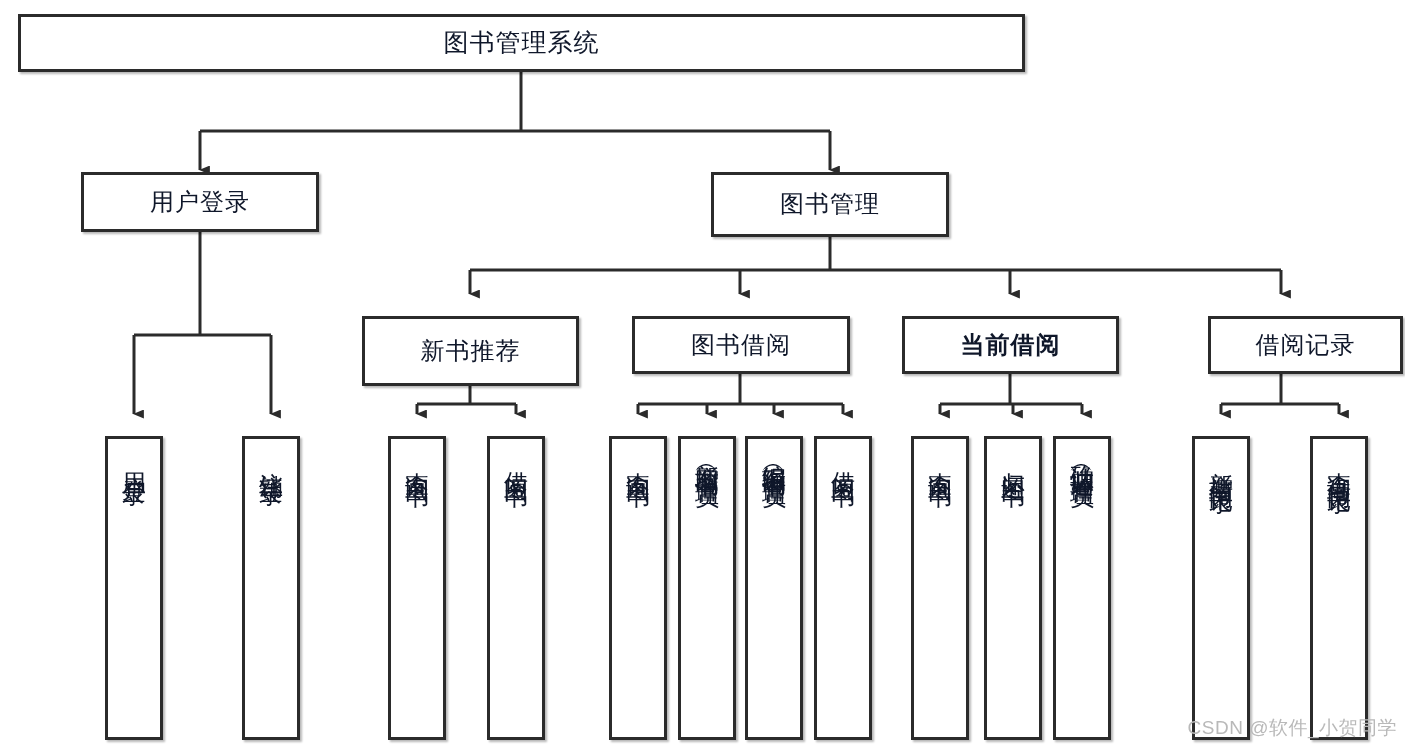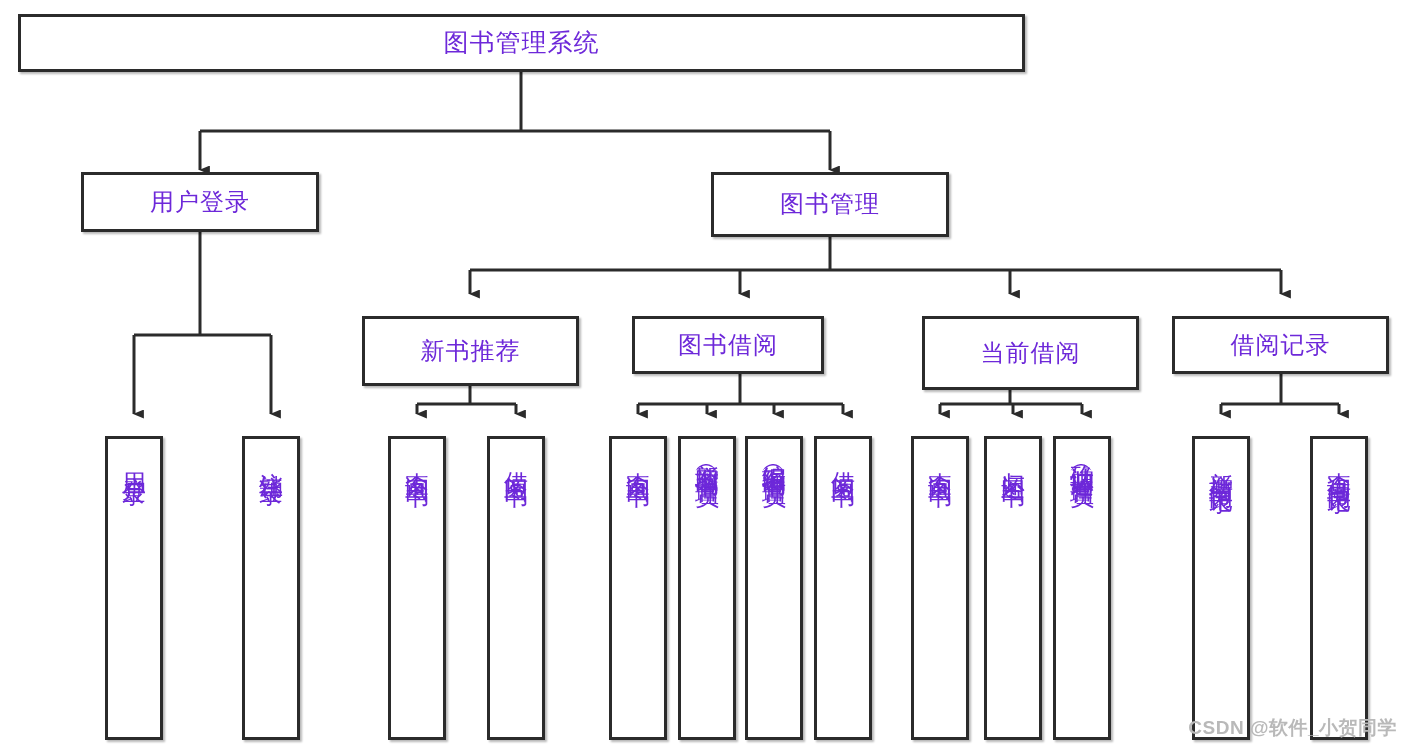--- a/index.html
+++ b/index.html
@@ -27,21 +27,21 @@
     position: absolute;
     box-sizing: border-box;
     background: #ffffff;
     border: 3px solid #2b2b2b;
     box-shadow: 2px 2px 2px rgba(0,0,0,0.28);
     display: flex;
     align-items: center;
     justify-content: center;
   }
   .node .label {
-    color: #6d28d9;
+    color: #0f172a;
     text-align: center;
     letter-spacing: 1px;
     line-height: 1.18;
     white-space: nowrap;
   }
   .node.horizontal .label {
     font-size: 24px;
   }
   .node.root .label {
     font-size: 25px;
@@ -63,21 +63,20 @@
     letter-spacing: 3px;
   }
   .watermark {
     position: absolute;
     right: 8px;
     bottom: 6px;
     font-size: 19px;
     color: #b9b9b9;
     letter-spacing: 0.5px;
     white-space: nowrap;
-    font-weight: bold;
   }
 </style>
 </head>
 <body>
 
 <div id="canvas">
 
   <svg class="edges" viewBox="0 0 1405 747" preserveAspectRatio="none">
     <defs>
       <marker id="arrow" viewBox="0 0 10 12" refX="5" refY="11" markerWidth="9" markerHeight="11" orient="auto-start-reverse" markerUnits="userSpaceOnUse">
@@ -137,27 +136,27 @@
   <div class="node horizontal" style="left:81px; top:172px; width:238px; height:60px;">
     <span class="label">用户登录</span>
   </div>
   <div class="node horizontal" style="left:711px; top:172px; width:238px; height:65px;">
     <span class="label">图书管理</span>
   </div>
 
   <div class="node horizontal" style="left:362px; top:316px; width:217px; height:70px;">
     <span class="label">新书推荐</span>
   </div>
-  <div class="node horizontal" style="left:632px; top:316px; width:192px; height:58px;">
+  <div class="node horizontal" style="left:632px; top:316px; width:218px; height:58px;">
     <span class="label">图书借阅</span>
   </div>
-  <div class="node horizontal" style="left:922px; top:316px; width:217px; height:74px;">
+  <div class="node horizontal" style="left:902px; top:316px; width:217px; height:58px;font-weight:bold;">
     <span class="label">当前借阅</span>
   </div>
-  <div class="node horizontal" style="left:1172px; top:316px; width:217px; height:58px;">
+  <div class="node horizontal" style="left:1208px; top:316px; width:195px; height:58px;">
     <span class="label">借阅记录</span>
   </div>
 
   <div class="node vertical" style="left:105px; top:436px; width:58px; height:304px;">
     <span class="label">用户登录</span>
   </div>
   <div class="node vertical" style="left:242px; top:436px; width:58px; height:304px;">
     <span class="label">注销登录</span>
   </div>
 

